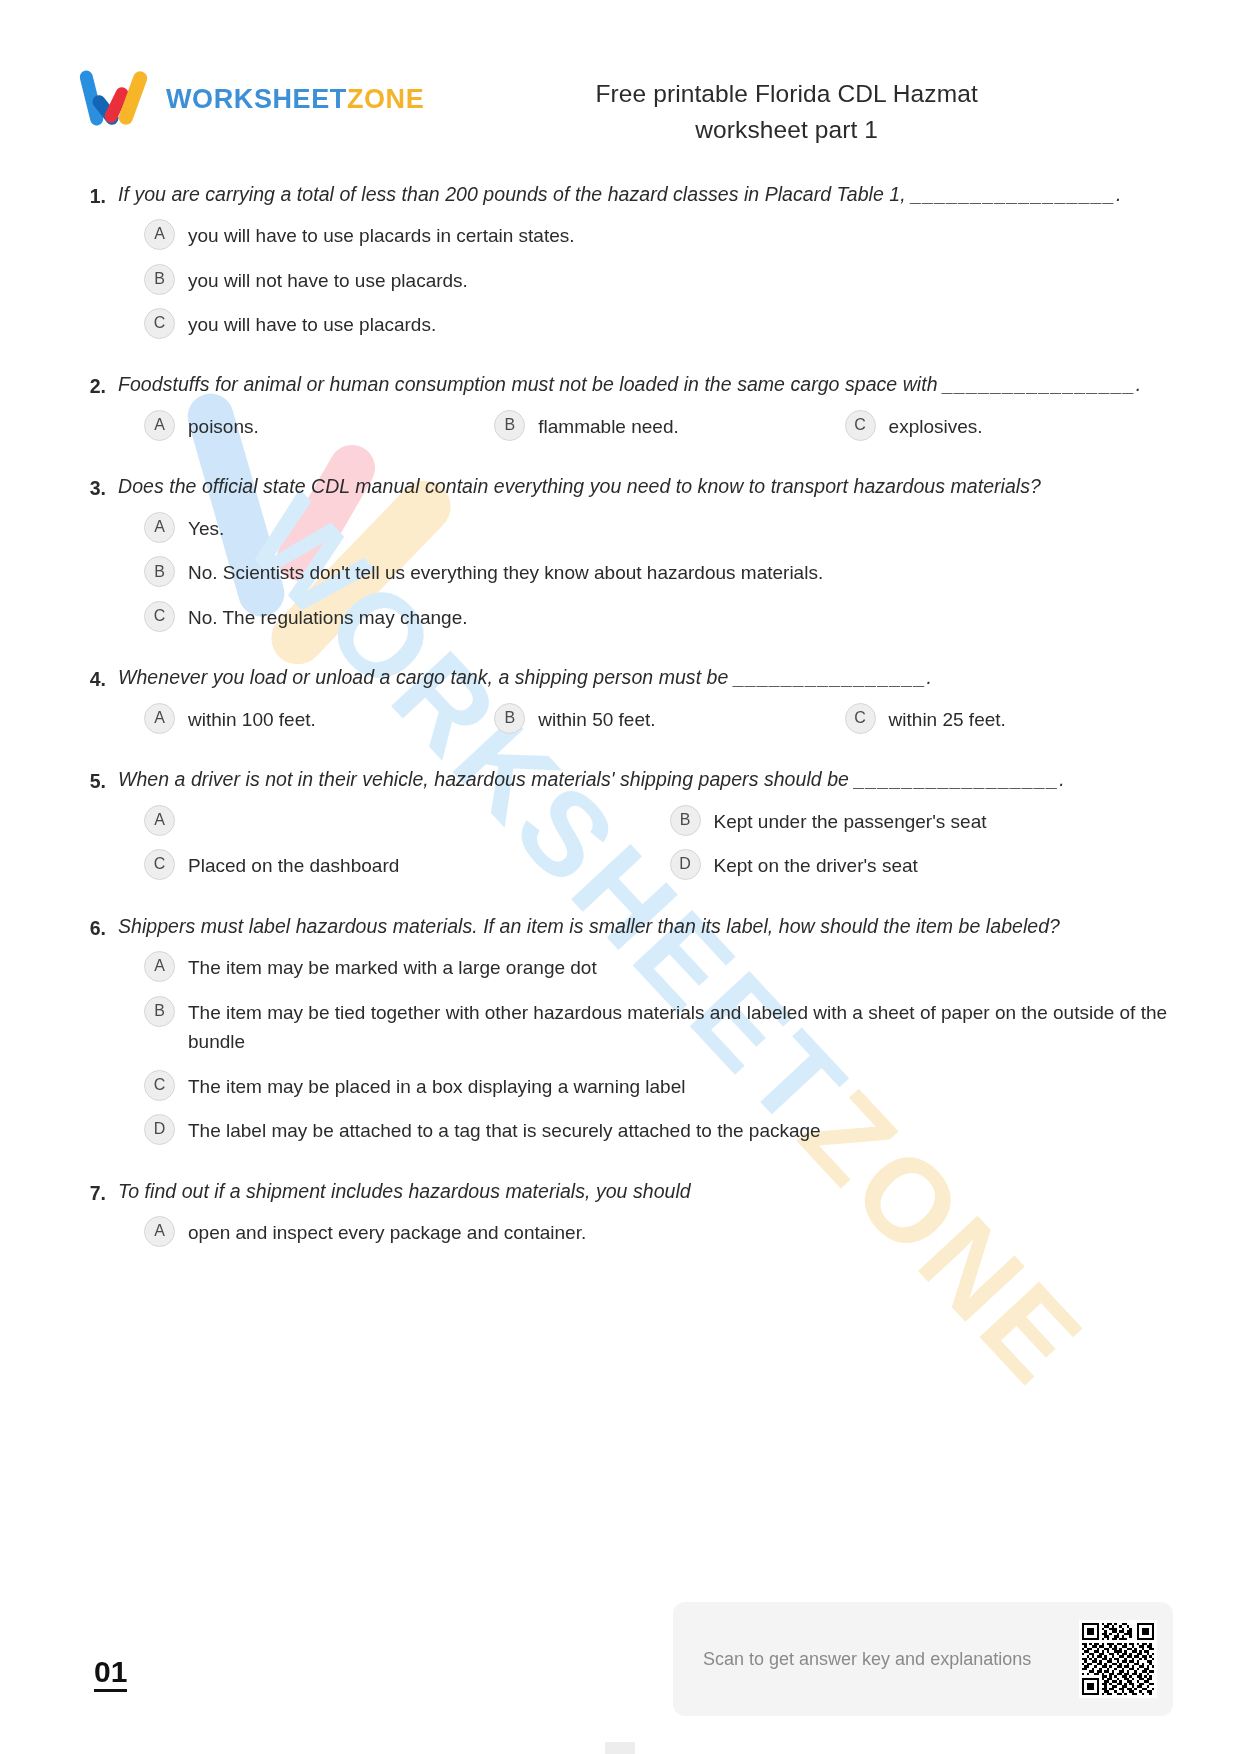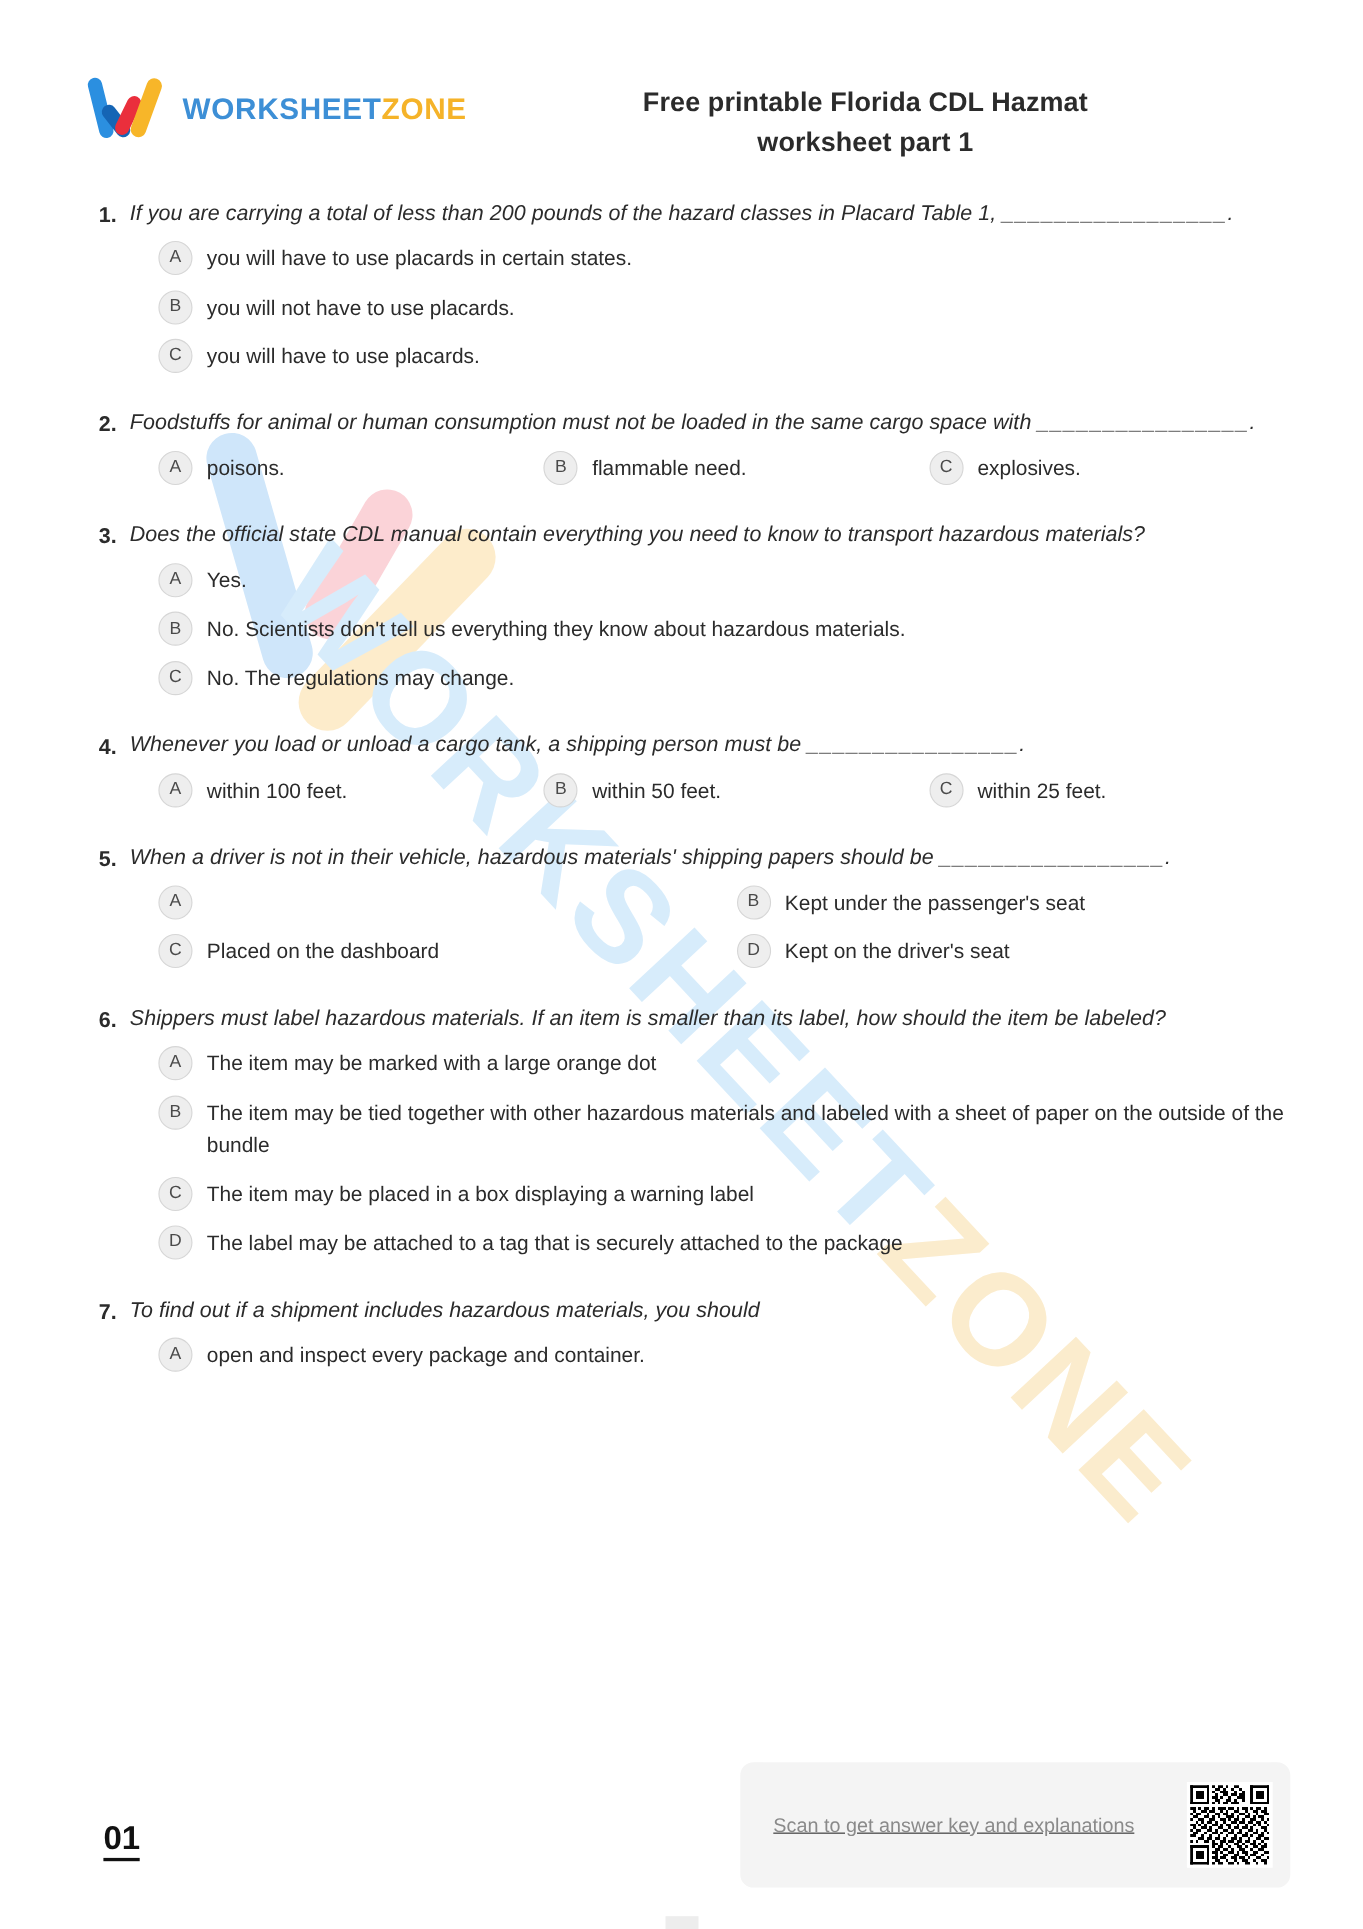--- a/index.html
+++ b/index.html
@@ -134,21 +134,21 @@
   .logo-word .w-zone { color: #f5b329; }
 
   #title-wrap {
     flex: 1 1 auto;
     text-align: center;
     padding-right: 20px;
     padding-top: 16px;
   }
   #title-wrap .t-line {
     font-size: 24.5px;
-    font-weight: 700;
+    font-weight: 400;
     color: #2b2b2b;
     line-height: 1.48;
     letter-spacing: 0.1px;
   }
 
   
   #content {
     position: relative;
     z-index: 3;
     padding: 30px 70px 0 80px;
@@ -254,21 +254,20 @@
   #scan-box {
     margin-left: auto;
     display: flex;
     align-items: center;
     background: #f4f4f4;
     border-radius: 12px;
     padding: 18px 16px 18px 30px;
     gap: 26px;
     width: 500px;
     justify-content: space-between;
-    text-decoration: underline;
   }
 
   #scan-label {
     font-size: 18px;
     color: #8a8a8a;
     white-space: nowrap;
   }
 
   #qr {
     flex: 0 0 auto;

